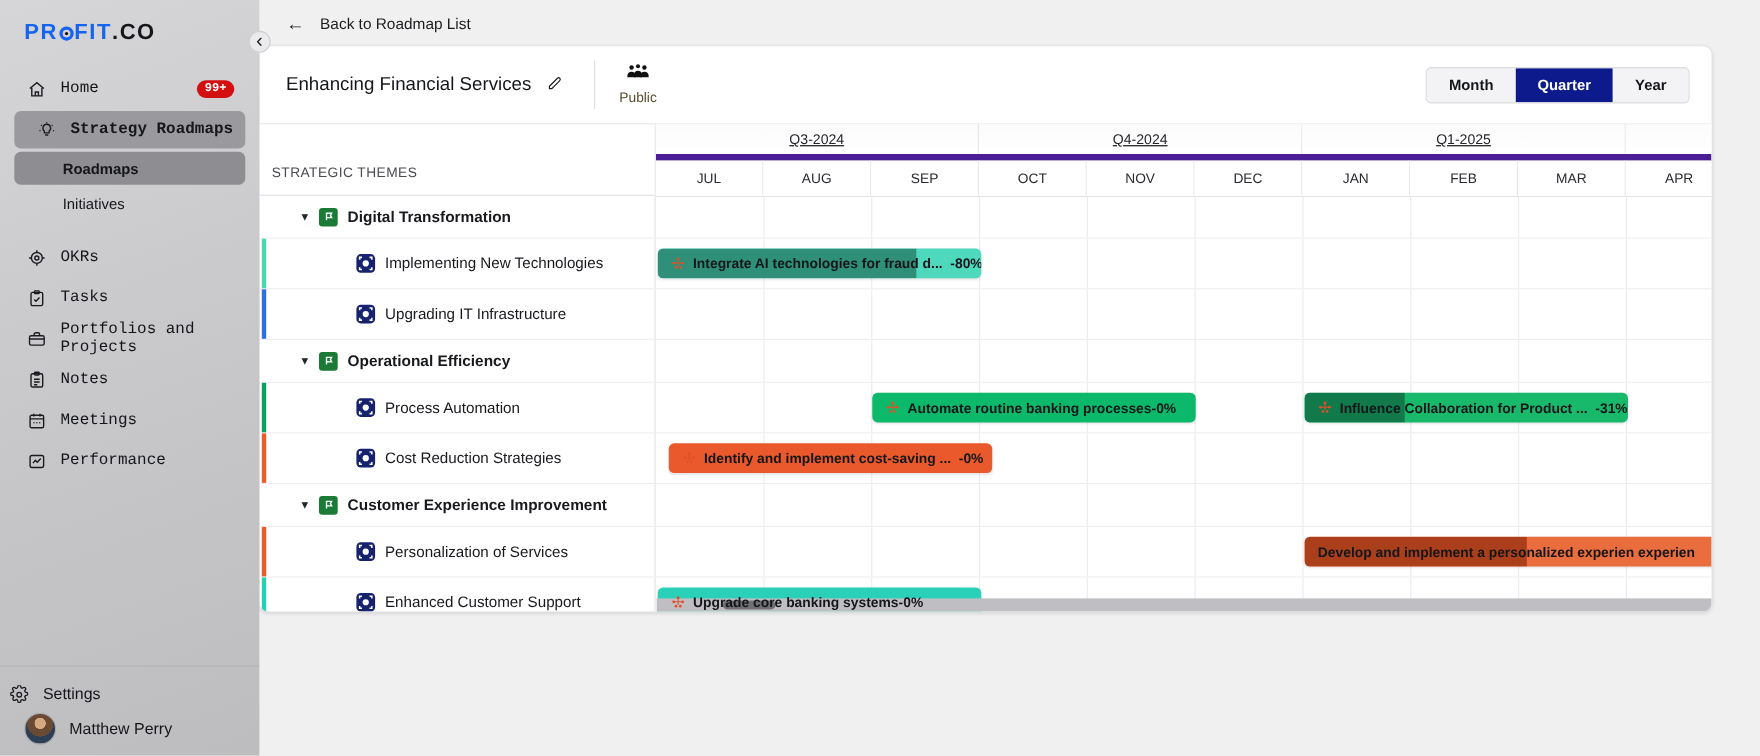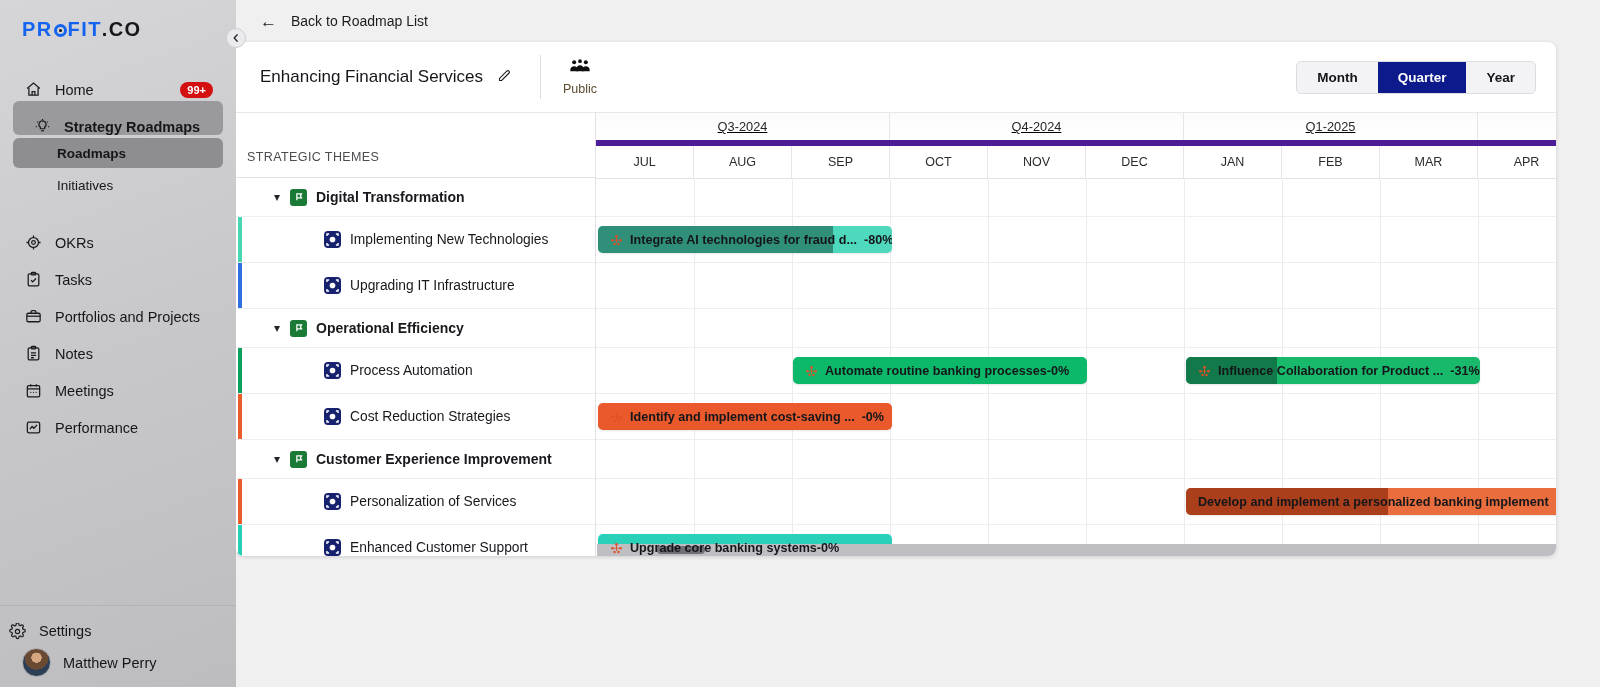--- a/index.html
+++ b/index.html
@@ -22,24 +22,25 @@
   .logo { font-size: 20px; font-weight: 700; letter-spacing: 1.4px; color: #1464f0; display:flex; align-items:center; }
   .logo .dot-o {
     display:inline-block; width:13px; height:13px; border-radius:50%;
     border:3px solid #1464f0; position:relative; margin:0 1px; top:1px;
   }
   .logo .dot-o::after{content:"";position:absolute;left:2px;top:2px;width:3px;height:3px;border-radius:50%;background:#111;}
   .logo .dark { color:#15161a; }
 
   .nav { padding-top: 4px; flex: 1; }
   .nav-item {
-    display: flex; align-items: flex-end; gap: 13px;
+    display: flex; align-items: center; gap: 13px;
     height: 34px; margin: 3px 13px; padding: 0 11px;
     border-radius: 6px; font-size: 14.5px; color: #15161a; cursor: pointer;
     position: relative;
+    font-family: Liberation Mono, monospace;
   }
   .nav-item.active { background: #9a9a9e; font-weight: 700; padding-left: 20px; }
   .nav-sub {
     height: 30px; margin: 2px 13px; padding-left: 44px;
     display:flex; align-items:center; font-size: 13.5px; color:#15161a;
     border-radius: 6px; cursor: pointer;
   }
   .nav-sub.active { background: #8e8e92; font-weight: 700; }
   .nav-icon { width: 18px; height: 18px; display:flex; align-items:center; justify-content:center; flex:0 0 18px; }
   .nav-icon svg { width:17px; height:17px; display:block; }
@@ -595,21 +596,21 @@
               <div class="tl-row item">
                 <span class="vline" style="left:98px"></span>
                 <span class="vline" style="left:196px"></span>
                 <span class="vline" style="left:294px"></span>
                 <span class="vline" style="left:392px"></span>
                 <span class="vline" style="left:490px"></span>
                 <span class="vline" style="left:588px"></span>
                 <span class="vline" style="left:686px"></span>
                 <span class="vline" style="left:784px"></span>
                 <span class="vline" style="left:882px"></span>
-                <div class="bar" style="left: 2px; width: 294px; background: rgb(233, 89, 44);">
+                <div class="bar" style="left: 12px; width: 294px; background: rgb(233, 89, 44);">
                   <span class="bar-inner">
                     <span class="bar-ico"><svg viewBox="0 0 16 16" fill="#e2502a">
                         <circle cx="8" cy="3" r="1.7"></circle>
                         <circle cx="3" cy="7.6" r="1.6"></circle>
                         <circle cx="13" cy="7.6" r="1.6"></circle>
                         <circle cx="5.6" cy="12.4" r="1.5"></circle>
                         <circle cx="10.4" cy="12.4" r="1.5"></circle>
                         <path d="M7.4 4.6h1.2v6.6H7.4z"></path>
                         <path d="M4.2 7h7.6v1.1H4.2z"></path>
                       </svg></span>
@@ -635,21 +636,21 @@
                 <span class="vline" style="left:294px"></span>
                 <span class="vline" style="left:392px"></span>
                 <span class="vline" style="left:490px"></span>
                 <span class="vline" style="left:588px"></span>
                 <span class="vline" style="left:686px"></span>
                 <span class="vline" style="left:784px"></span>
                 <span class="vline" style="left:882px"></span>
                 <div class="bar" style="left: 590px; width: 480px; background: rgb(234, 109, 61);">
                   <span class="fill" style="width:202px;background:#ab3f1c"></span>
                   <span class="bar-inner">
-                    <span class="bar-txt">Develop and implement a personalized banking implement</span>
+                    <span class="bar-txt">Develop and implement a personalized experien experien</span>
                   </span>
                 </div>
               </div>
               <div class="tl-row item">
                 <span class="vline" style="left:98px"></span>
                 <span class="vline" style="left:196px"></span>
                 <span class="vline" style="left:294px"></span>
                 <span class="vline" style="left:392px"></span>
                 <span class="vline" style="left:490px"></span>
                 <span class="vline" style="left:588px"></span>

